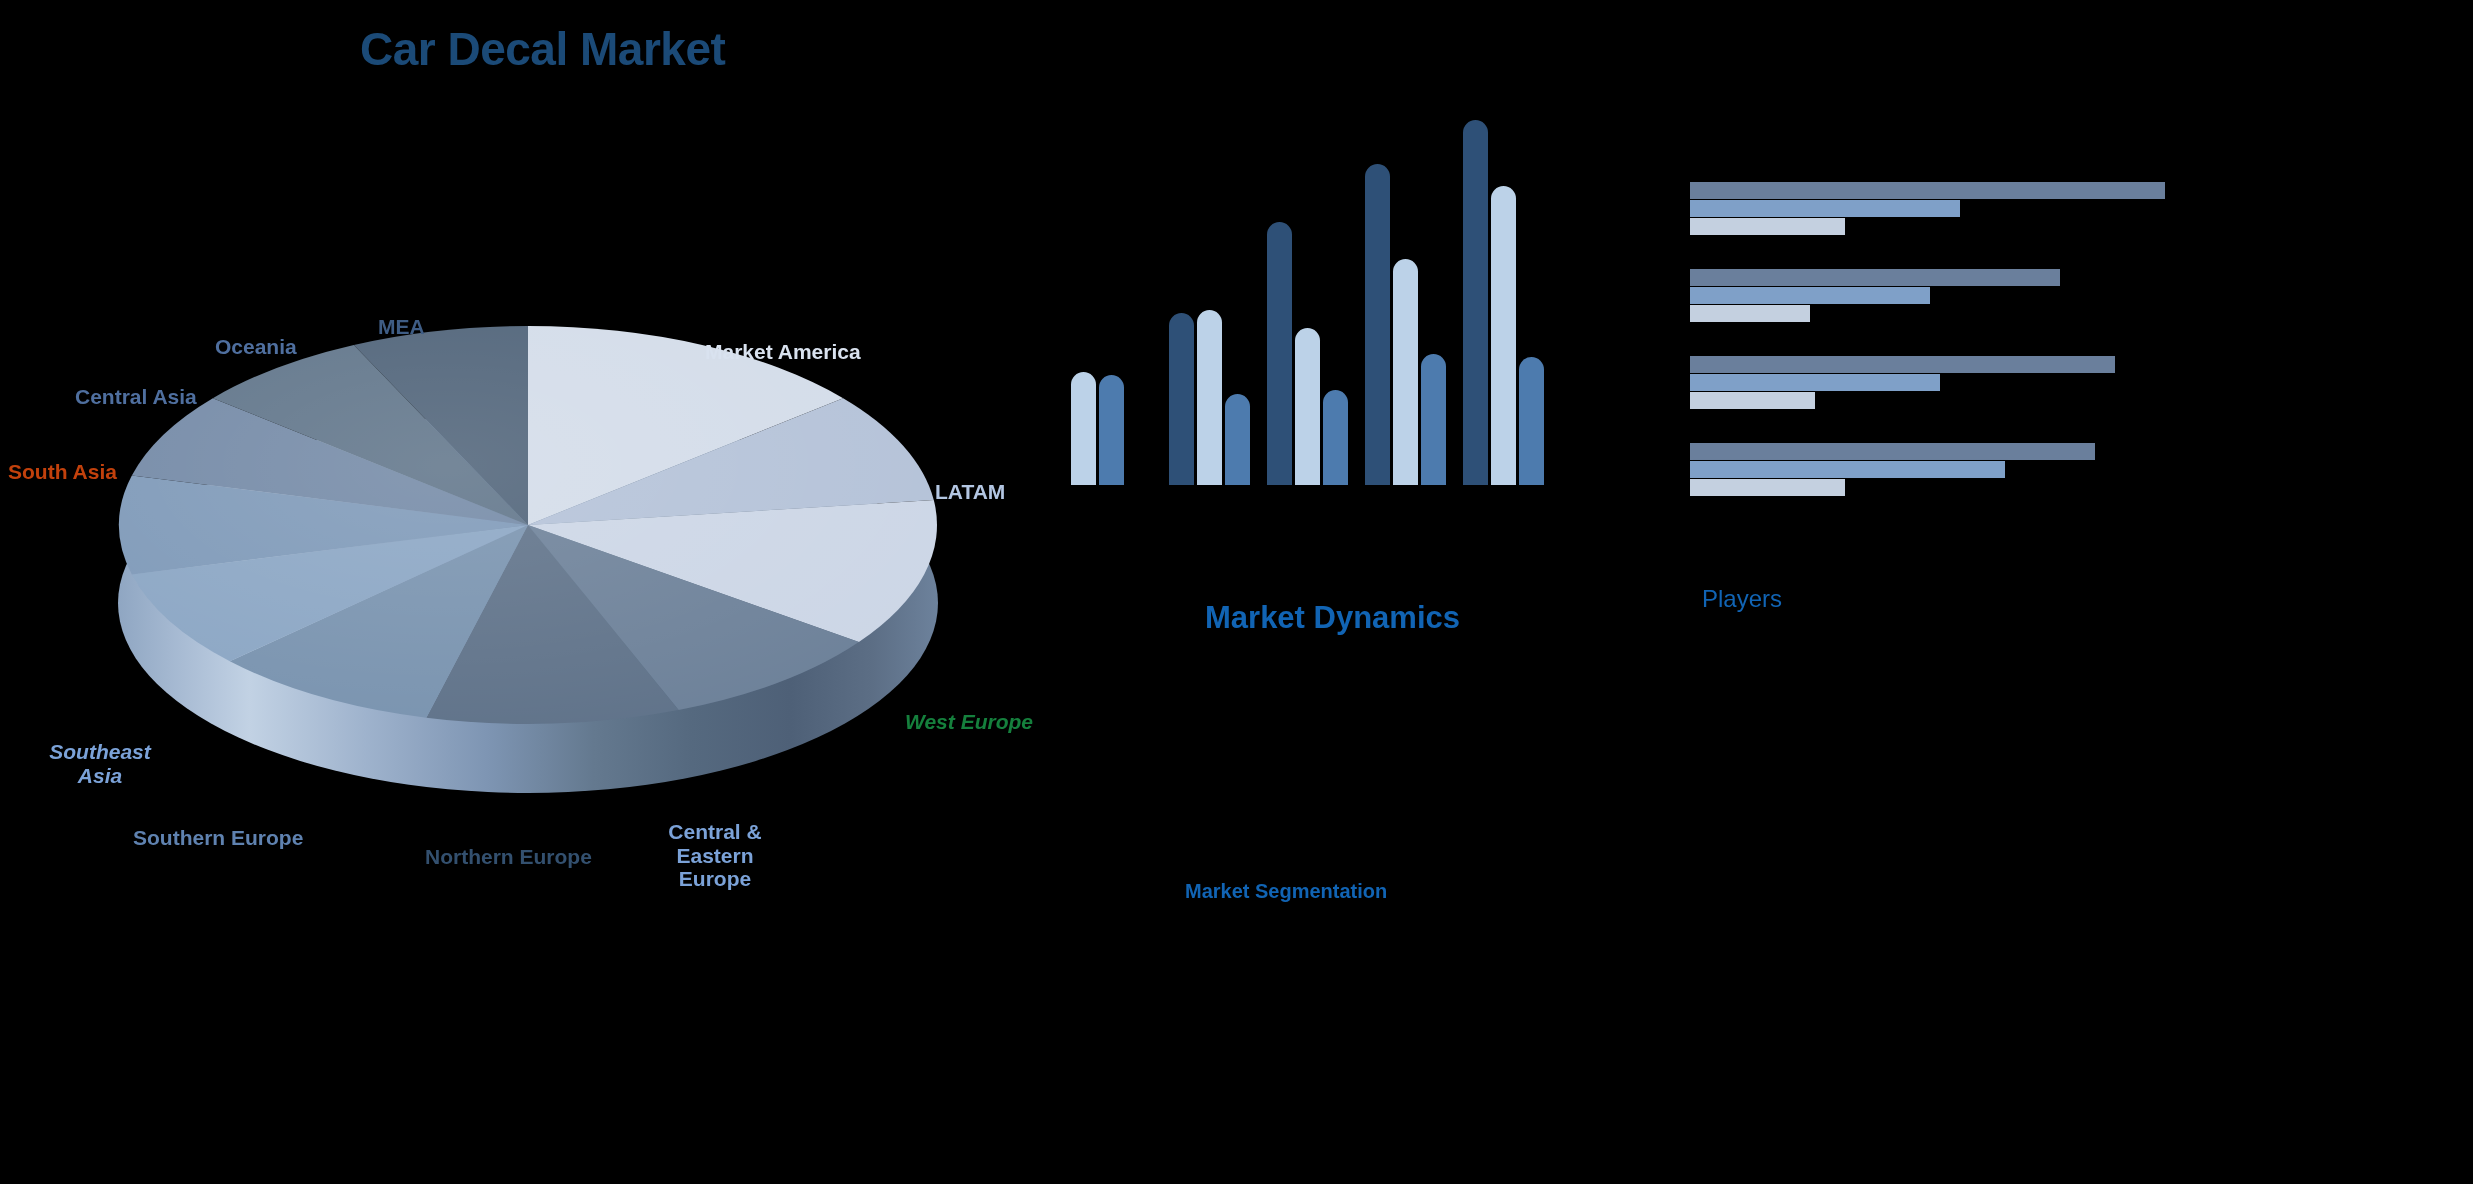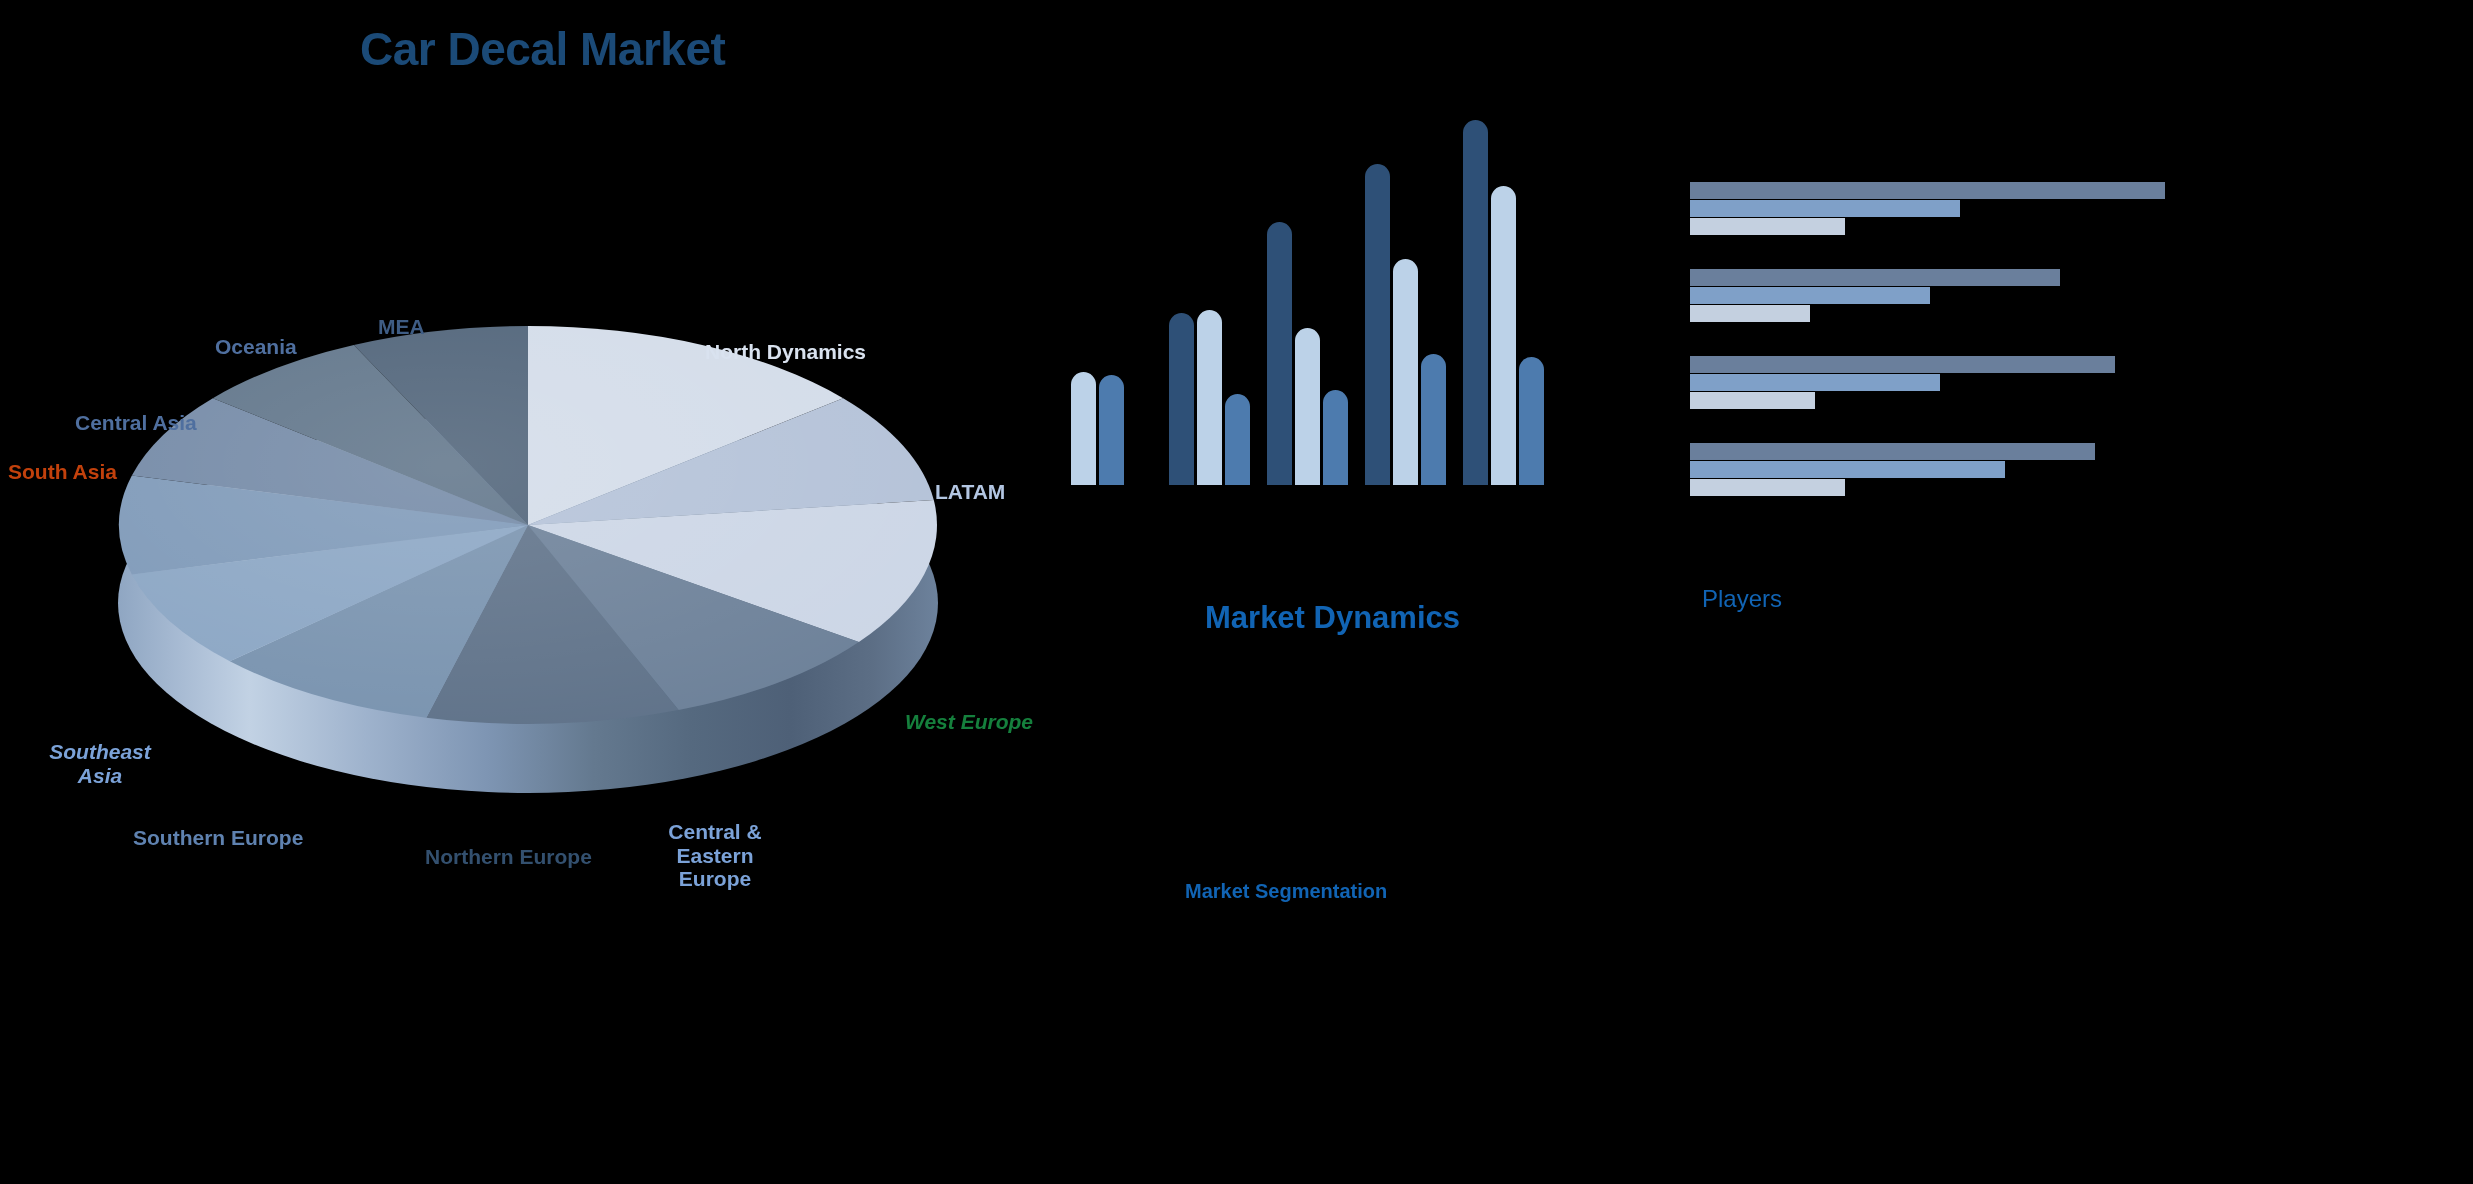--- a/index.html
+++ b/index.html
@@ -178,37 +178,37 @@
             <path d="M 410 200 L 13.84948709838983 249.489287545806 A 409 199 0 0 1 13.849487098389886 150.51071245419385 Z" fill="#7e99b8"></path>
             <path d="M 410 200 L 13.849487098389886 150.51071245419385 A 409 199 0 0 1 94.86008370470228 73.1526260400107 Z" fill="#7389a6"></path>
             <path d="M 410 200 L 94.86008370470228 73.1526260400107 A 409 199 0 0 1 235.85626974988548 19.93941655926207 Z" fill="#5f7489"></path>
             <path d="M 410 200 L 235.85626974988548 19.93941655926207 A 409 199 0 0 1 410.0000000000003 1 Z" fill="#4e6278"></path>
           </g>
         <ellipse cx="410" cy="200" rx="409" ry="199" fill="url(#shine)"></ellipse>
       </svg>
     </div>
   </div>
 
-  <div class="pie-label" style="left:705px; top:60px; color:#d9e2ef;">North Dynamics</div>
+  <div class="pie-label" style="left:705px; top:60px; color:#d9e2ef;">Market America</div>
 
   <div class="pie-label" style="left:935px; top:200px; color:#b3c6e2;">LATAM</div>
 
   <div class="pie-label" style="left:905px; top:430px; color:#15803d;font-style:italic;">West Europe</div>
 
   <div class="pie-label two-line" style="left:640px; top:540px; color:#7ba2d8;">Central &amp; Eastern Europe</div>
 
   <div class="pie-label" style="left:425px; top:565px; color:#33506f;">Northern Europe</div>
 
   <div class="pie-label" style="left:133px; top:546px; color:#5f82b0;">Southern Europe</div>
 
   <div class="pie-label two-line" style="left:25px; top:460px; color:#7ba2d8;font-style:italic;">Southeast Asia</div>
 
   <div class="pie-label" style="left:8px; top:180px; color:#c2410c;">South Asia</div>
 
-  <div class="pie-label" style="left:75px; top:105px; color:#4f6f9f;margin-top:26px;">Central Asia</div>
+  <div class="pie-label" style="left:75px; top:105px; color:#4f6f9f;">Central Asia</div>
 
   <div class="pie-label" style="left:215px; top:55px; color:#4f6f9f;">Oceania</div>
 
   <div class="pie-label" style="left:378px; top:35px; color:#3f5d85;">MEA</div>
 </div>
 
 <div id="bar-panel">
   <div id="bar-plot">
       <div class="bar-group" style="left: 6px; width: 86px;">
         <div class="bar" style="width: 25px; height: 113px; background: rgb(188, 210, 232);"></div>

